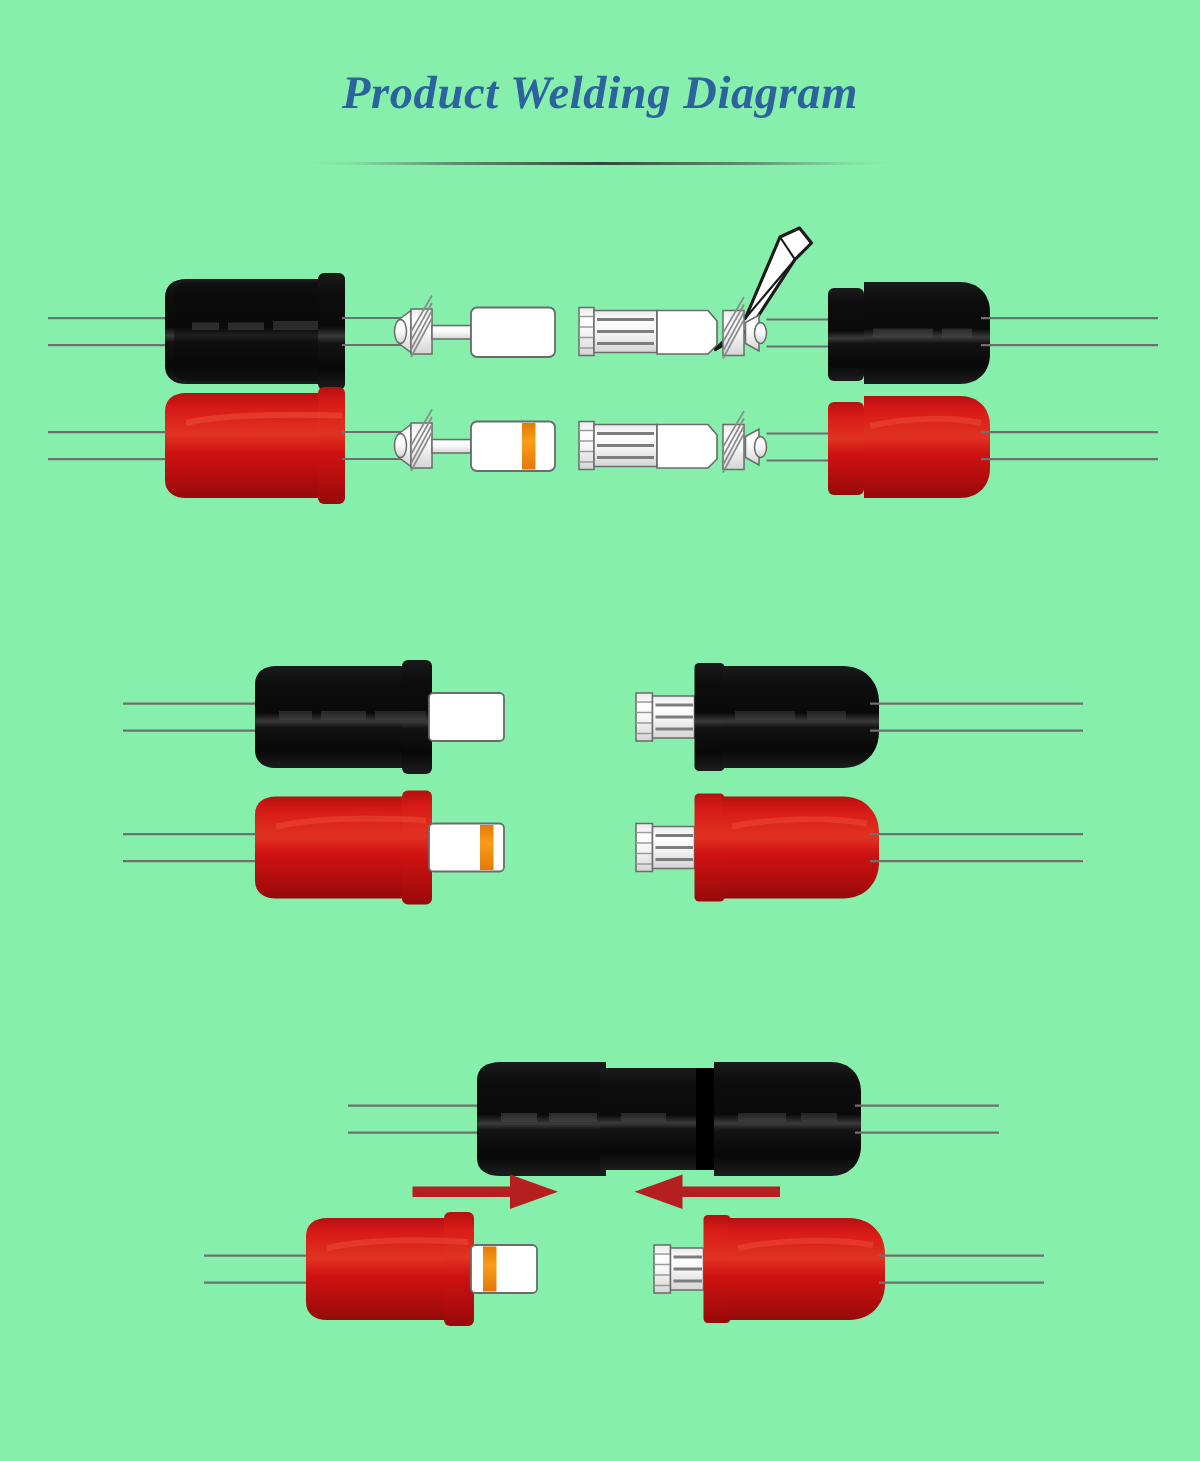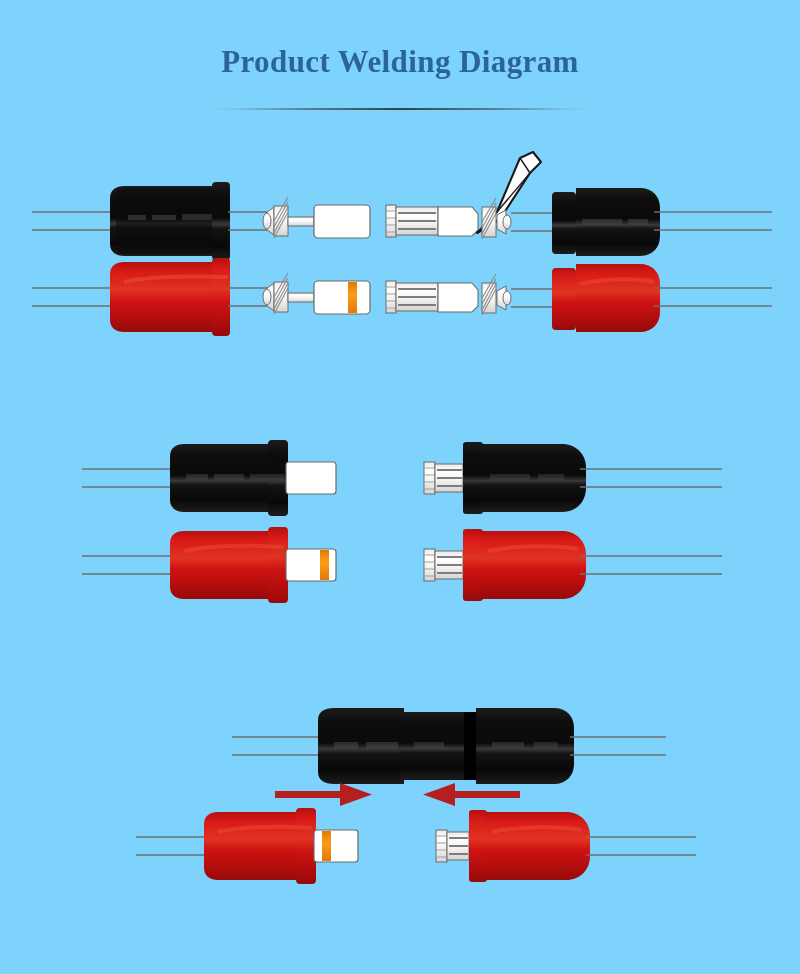--- a/index.html
+++ b/index.html
@@ -12,21 +12,22 @@
     width: 800px;
     height: 974px;
     position: relative;
     font-family: "Liberation Sans", sans-serif;
     overflow: hidden;
   }
   #page {
     position: relative;
     width: 800px;
     height: 974px;
-    background: #7dd3fc;
+    background: #86efac;
+    font-style: italic;
   }
   .title {
     position: absolute;
     left: 0;
     top: 44px;
     width: 800px;
     text-align: center;
     font-family: "Liberation Serif", serif;
     font-weight: bold;
     font-size: 31px;

